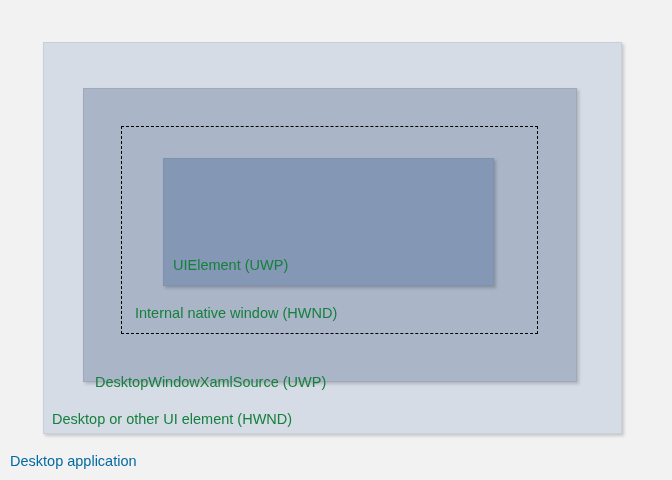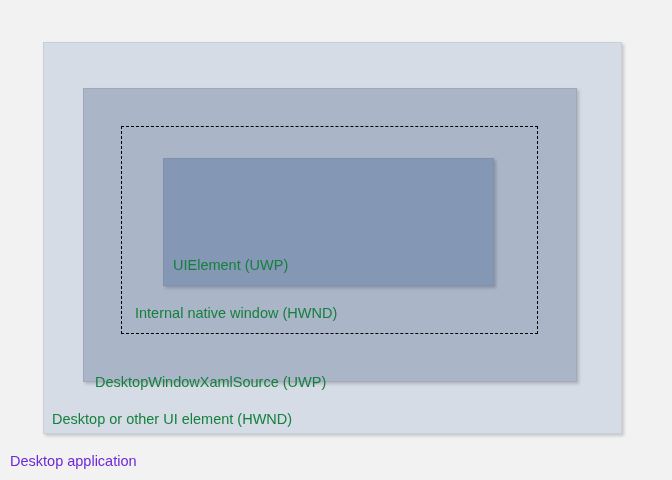--- a/index.html
+++ b/index.html
@@ -102,21 +102,21 @@
   .label-window {
     left: 52px;
     top: 410px;
   }
 
   
   .caption-desktop-app {
     position: absolute;
     left: 10px;
     top: 452px;
-    color: #6d28d9;
+    color: #0369a1;
     font-size: 14.5px;
     line-height: 18px;
     white-space: nowrap;
   }
 </style>
 </head>
 <body>
 
 <div id="diagram-canvas">
 

